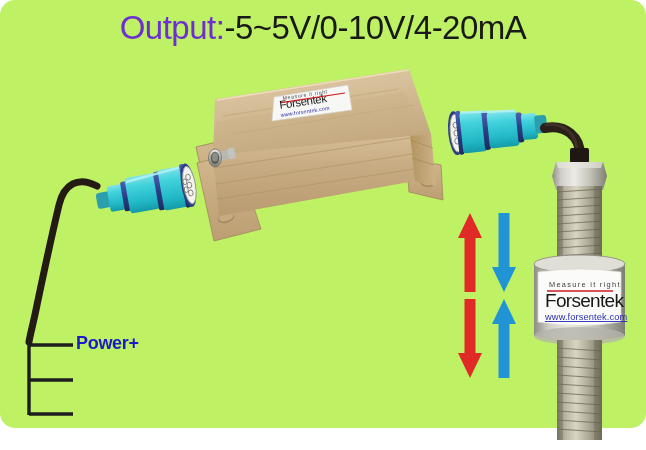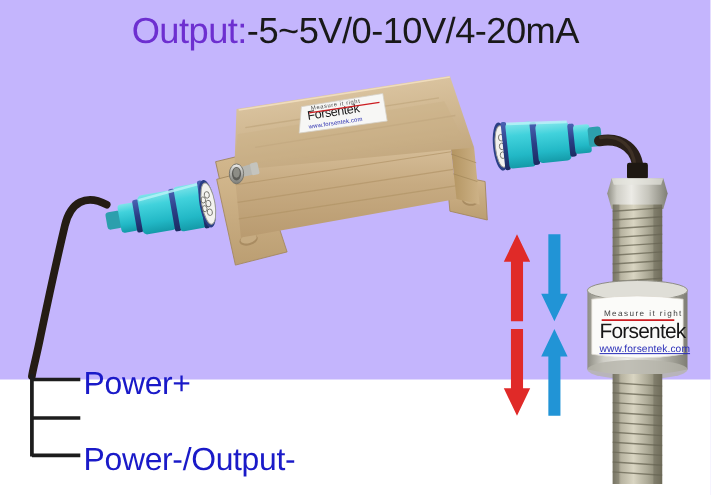--- a/index.html
+++ b/index.html
@@ -1,28 +1,28 @@
 <!DOCTYPE html>
 <html><head>
 <meta charset="utf-8">
 <title>Load Cell Amplifier Wiring Diagram</title>
 <style>
   html,body{margin:0;padding:0;background:#ffffff;}
   body{width:646px;height:450px;overflow:hidden;
        font-family:"Liberation Sans","DejaVu Sans",sans-serif;}
-  #stage{position:relative;width:646px;height:345px;background:#c4b5fd;}
+  #stage{position:relative;width:646px;height:428px;background:#bef264;border-radius:15px;}
 
   
   #title{position:absolute;left:0;top:9px;width:646px;text-align:center;
          font-size:33px;font-weight:400;letter-spacing:-0.5px;white-space:nowrap;}
   #title .pfx{color:#6d2fd0;}
   #title .rest{color:#191919;}
 
   
-  .wlab{position:absolute;font-weight:normal;font-size:29px;color:#1a1ac8;
+  .wlab{position:absolute;font-weight:bold;font-size:18px;color:#1a1ac8;
         white-space:nowrap;letter-spacing:-0.3px;}
 
   svg.layer{position:absolute;left:0;top:0;width:646px;height:450px;overflow:visible;}
 </style>
 </head>
 <body>
 
 <div id="stage">
 
   <div id="title">
@@ -251,15 +251,14 @@
 
     <g>
       <path d="M504,292 L492,267 L498.5,267 L498.5,213 L509.5,213 L509.5,267 L516,267 Z" fill="#2194d6"></path>
     </g>
     <g>
       <path d="M504,299 L516,324 L509.5,324 L509.5,378 L498.5,378 L498.5,324 L492,324 Z" fill="#2194d6"></path>
     </g>
   </svg>
 
   <div class="wlab" style="left:76px;top:333px">Power+</div>
-  <div class="wlab" style="left:76px;top:402px">Power-/Output-</div>
 
 </div>
 
 </body></html>

